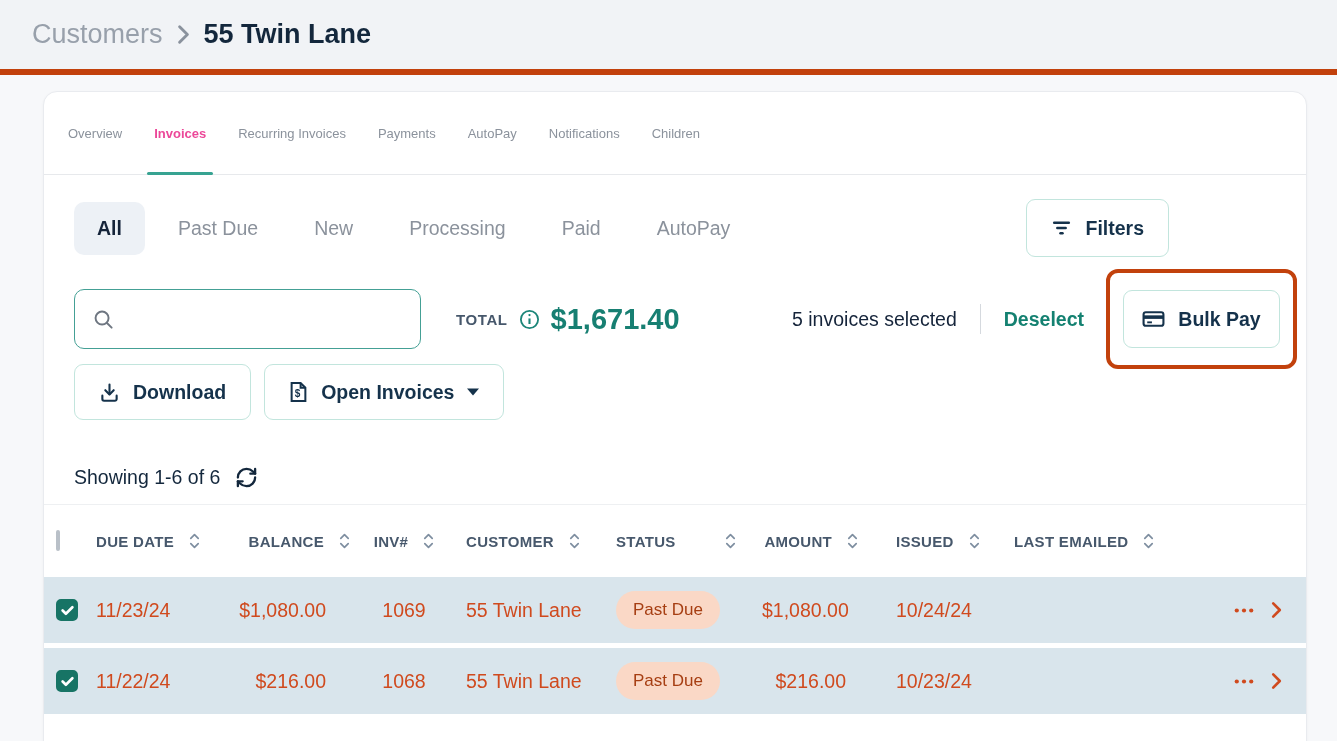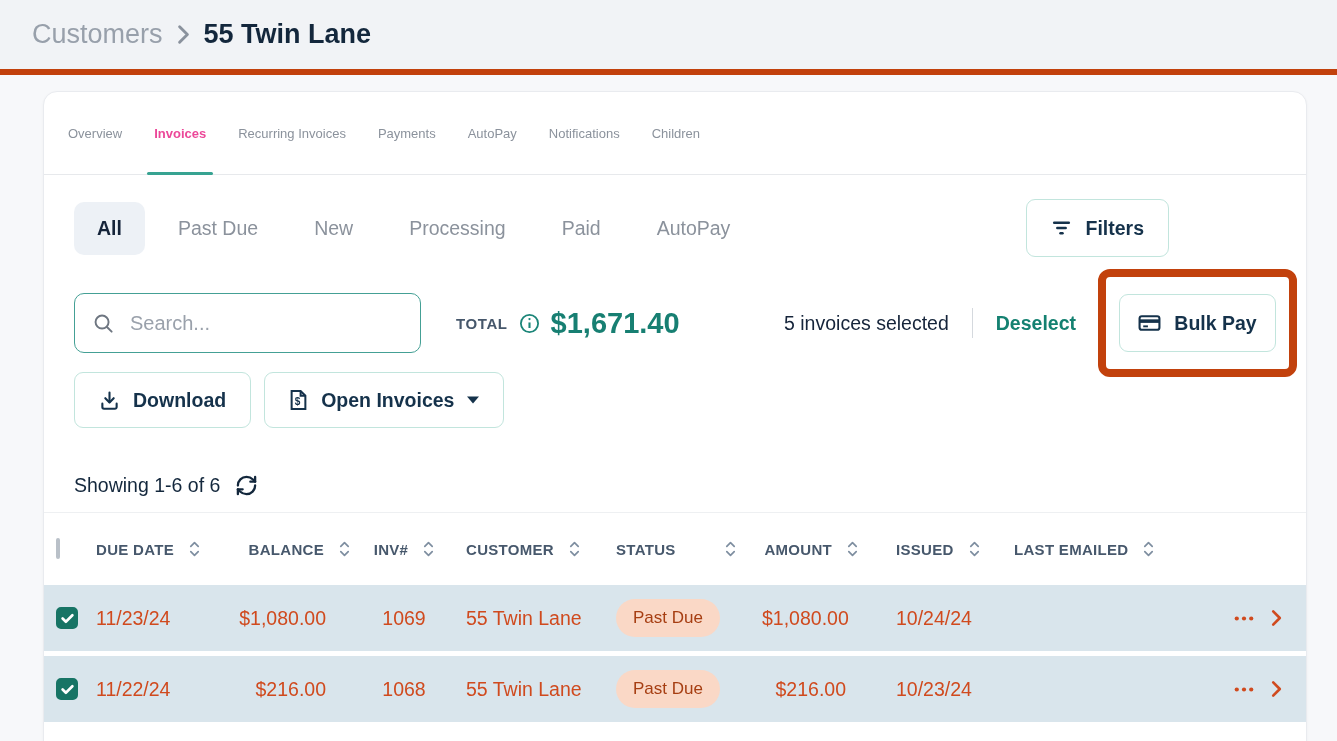--- a/index.html
+++ b/index.html
@@ -57,21 +57,21 @@
 
   .total { display:flex; align-items:center; gap:11px; margin-left:35px; }
   .total-label { font-size:15px; font-weight:700; letter-spacing:.04em; color:#46576b; }
   .total-amount { font-size:29px; color:#177f72;font-weight:bold; }
 
   .selection { display:flex; align-items:center; gap:23px; margin-left:auto; }
   .sel-text { font-size:19.5px; color:#15243a; }
   .vdiv { width:1px; height:30px; background:#d5d9de; }
   .deselect { font-size:19.5px; font-weight:700; color:#148171; cursor:pointer; }
 
-  .bulk-highlight { margin-left:22px; border:8px solid #c2410c; border-radius:12px; padding:17px 13px; }
+  .bulk-highlight { margin-left:22px; border:4px solid #c2410c; border-radius:12px; padding:17px 13px; }
   .bulk-btn { width:157px; }
 
   
   .toolrow2 { display:flex; gap:13px; margin:-5px 0 0 30px; }
   .btn-h56 { height:56px; }
 
   
   .showing { display:flex; align-items:center; gap:15px; margin:46px 0 0 30px; font-size:19.5px; color:#13273c; }
   .refresh { display:flex; cursor:pointer; }
 
@@ -161,21 +161,20 @@
   </div>
 
   <div class="toolrow1">
     <div class="searchbox">
       <span style="display:flex;">
         <svg width="23" height="23" viewBox="0 0 24 24" fill="none" stroke="#6e7681" stroke-width="2" stroke-linecap="round">
             <circle cx="10.5" cy="10.5" r="6.8"></circle>
             <line x1="15.6" y1="15.6" x2="20.5" y2="20.5"></line>
           </svg>
       </span>
-      <input type="text" placeholder="Search..." style="">
     </div>
 
     <div class="total">
       <span class="total-label">TOTAL</span>
       <span style="display:flex;">
         <svg width="21" height="21" viewBox="0 0 20 20" fill="none" stroke="#1b8578" stroke-width="1.7">
             <circle cx="10" cy="10" r="8.2"></circle>
             <line x1="10" y1="9" x2="10" y2="14.3" stroke-width="2"></line>
             <circle cx="10" cy="5.8" r="1.1" fill="#1b8578" stroke="none"></circle>
           </svg>

